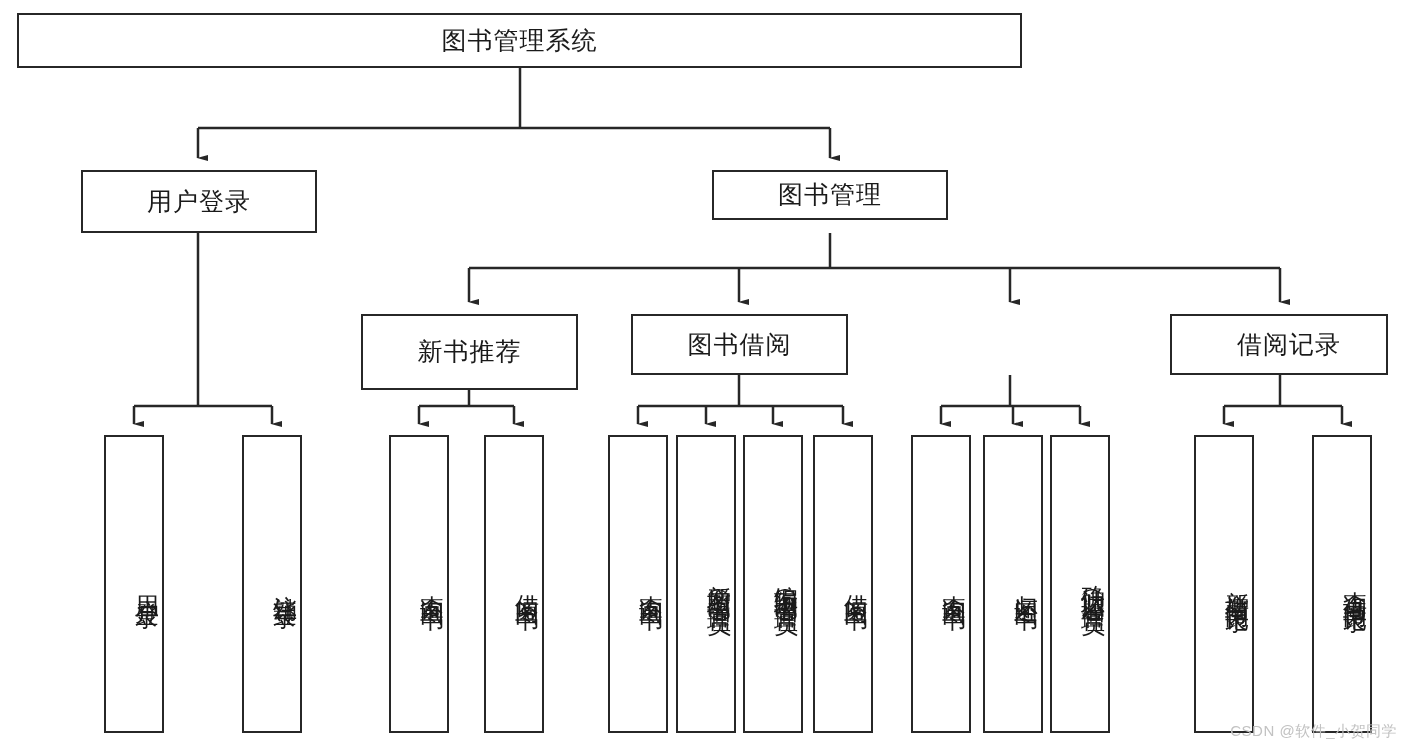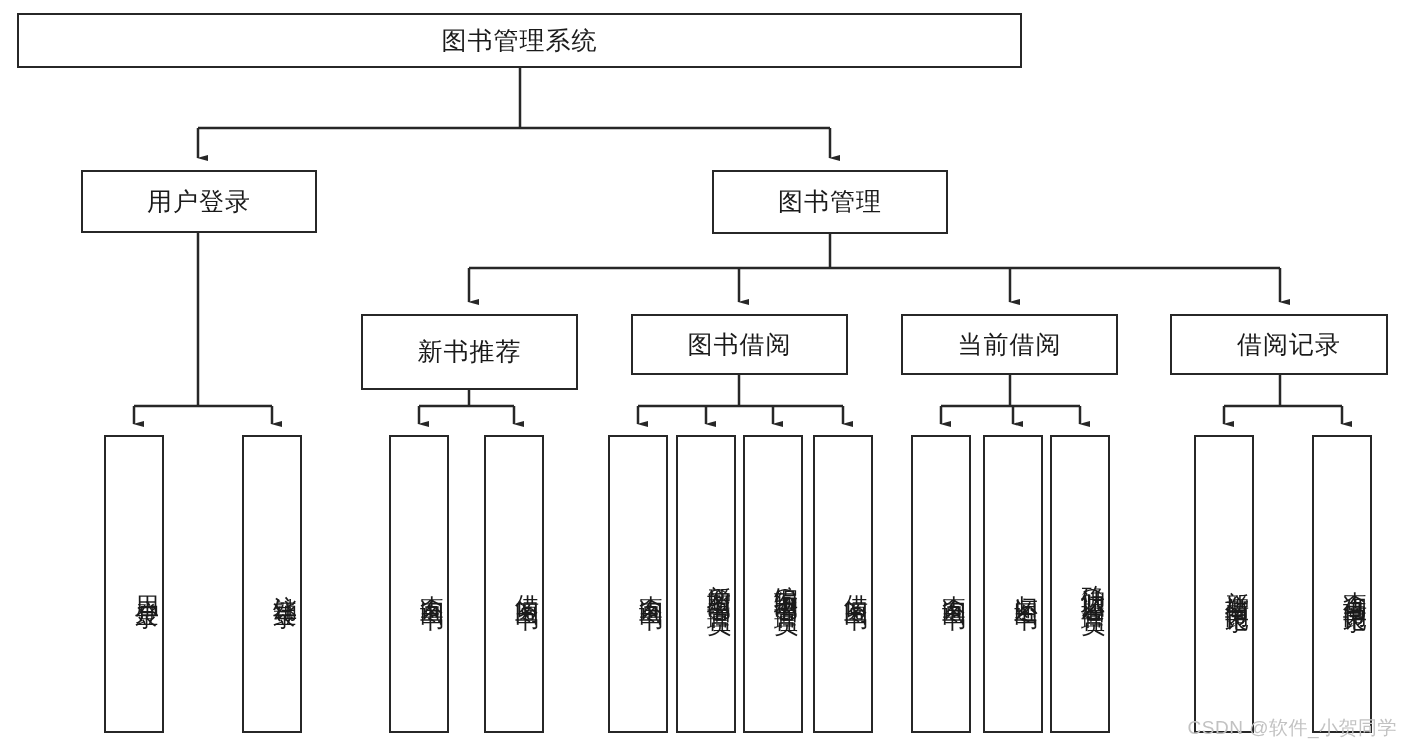--- a/index.html
+++ b/index.html
@@ -52,21 +52,21 @@
     left: 0;
     top: 0;
     width: 1405px;
     height: 747px;
     pointer-events: none;
   }
   .watermark {
     position: absolute;
     right: 8px;
     bottom: 6px;
-    font-size: 19px;
+    font-size: 15px;
     color: #c2c2c2;
     letter-spacing: 0.5px;
     white-space: nowrap;
   }
 </style>
 </head>
 <body>
 
 <div id="canvas">
 
@@ -116,25 +116,24 @@
       <path d="M1280,375 L1280,406"></path>
       <path d="M1224,406 L1342,406"></path>
       <path d="M1224,406 L1224,424" marker-end="url(#arrow)"></path>
       <path d="M1342,406 L1342,424" marker-end="url(#arrow)"></path>
     </g>
   </svg>
 
   <div class="node h root" style="left:17px; top:13px; width:1005px; height:55px;">图书管理系统</div>
 
   <div class="node h" style="left:81px; top:170px; width:236px; height:63px;">用户登录</div>
-  <div class="node h" style="left:712px; top:170px; width:236px; height:64px;">图书管理</div>
+  <div class="node h" style="left:712px; top:170px; width:236px; height:50px;">图书管理</div>
 
   <div class="node h" style="left:361px; top:314px; width:217px; height:76px;">新书推荐</div>
   <div class="node h" style="left:631px; top:314px; width:217px; height:61px;">图书借阅</div>
-  <div class="node h" style="left:901px; top:314px; width:217px; height:61px;">当前借阅</div>
   <div class="node h" style="left:1170px; top:314px; width:218px; height:61px;padding-left:20px;">借阅记录</div>
 
   <div class="node v" style="left:104px; top:435px; width:60px; height:298px;">用户登录</div>
   <div class="node v" style="left:242px; top:435px; width:60px; height:298px;">注销登录</div>
 
   <div class="node v" style="left:389px; top:435px; width:60px; height:298px;">查询图书</div>
   <div class="node v" style="left:484px; top:435px; width:60px; height:298px;">借阅图书</div>
 
   <div class="node v" style="left:608px; top:435px; width:60px; height:298px;">查询图书</div>
   <div class="node v topalign" style="left:676px; top:435px; width:60px; height:298px;">新增图书（管理员）</div>

